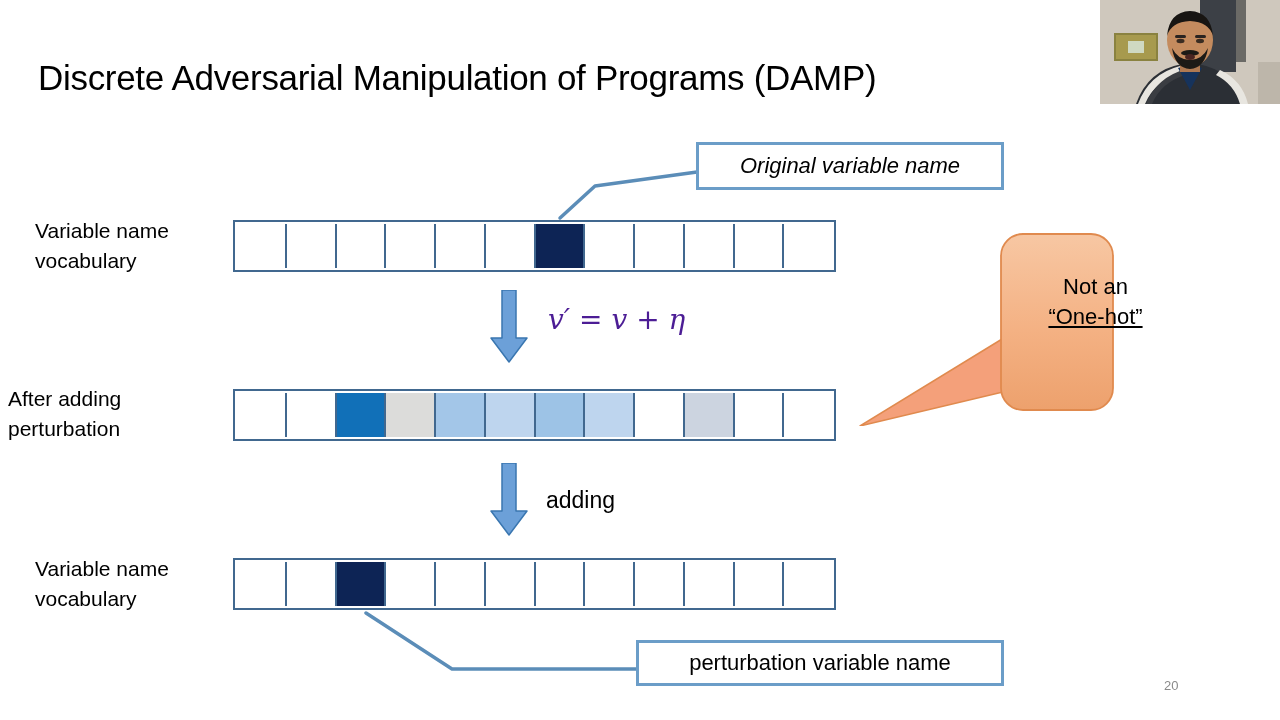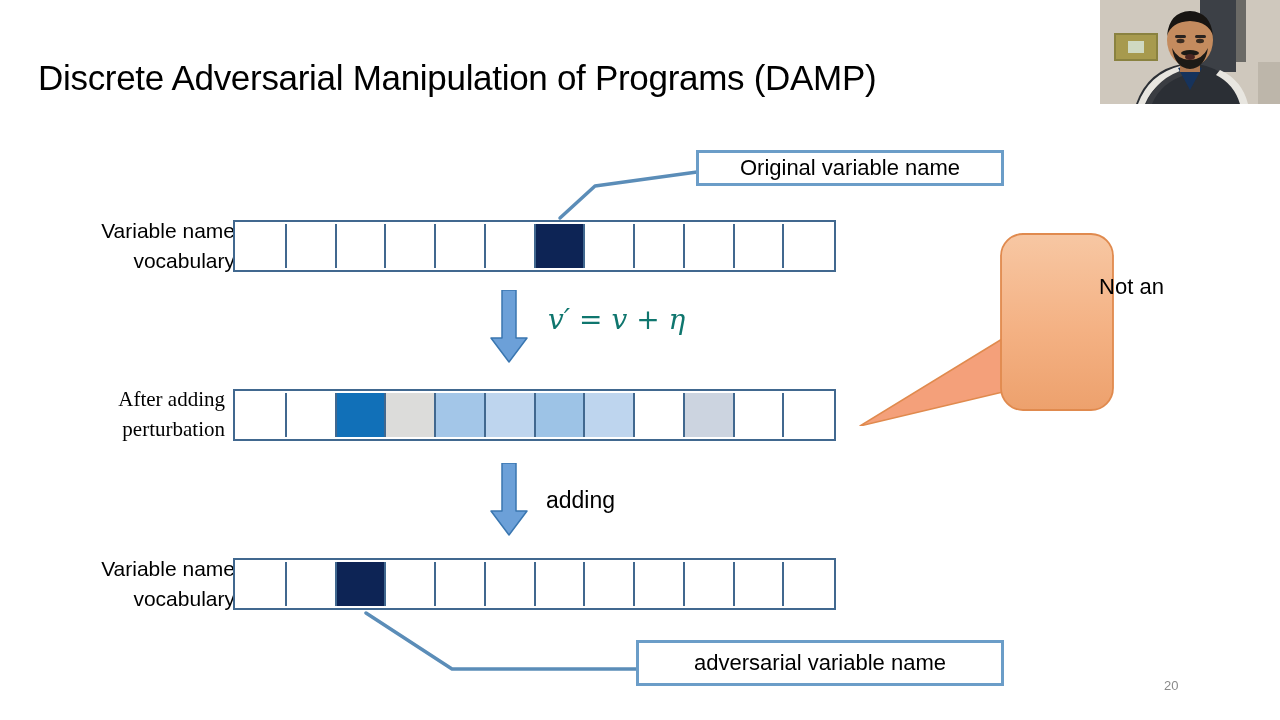--- a/index.html
+++ b/index.html
@@ -26,27 +26,27 @@
     letter-spacing: -0.3px;
     color: #000000;
     white-space: nowrap;
   }
 
   
   .row-label {
     position: absolute;
     font-size: 21px;
     line-height: 30px;
-    text-align: right;
+    text-align: left;
     color: #000000;
     white-space: pre-line;
     width: 200px;
   }
   #label-row-1 { left: 35px; top: 216px; }
-  #label-row-2 { left: 25px; top: 384px; font-family: Liberation Serif, serif; }
+  #label-row-2 { left: 8px; top: 384px; }
   #label-row-3 { left: 35px; top: 554px; }
 
   
   .vector-strip {
     position: absolute;
     left: 233px;
     width: 603px;
     height: 52px;
     display: flex;
     border: 2px solid #41688f;
@@ -77,21 +77,21 @@
 
   
   #formula-perturb {
     position: absolute;
     left: 548px;
     top: 303px;
     font-family: "DejaVu Serif", "Liberation Serif", serif;
     font-style: italic;
     font-size: 28px;
     white-space: nowrap;
-    color: #0f766e;
+    color: #4c1d95;
   }
   #label-argmax {
     position: absolute;
     left: 546px;
     top: 487px;
     font-size: 23px;
     color: #000000;
     white-space: nowrap;
   }
 
@@ -102,22 +102,22 @@
     background: #ffffff;
     box-sizing: border-box;
     display: flex;
     align-items: center;
     justify-content: center;
     font-size: 22px;
     color: #000000;
     white-space: nowrap;
   }
   #callout-original {
-    left: 696px; top: 150px;
-    width: 308px; height: 36px;
+    left: 696px; top: 142px;
+    width: 308px; height: 48px; font-style: italic;
   }
   #callout-adversarial {
     left: 636px; top: 640px;
     width: 368px; height: 46px;
   }
 
   
   #connector-layer {
     position: absolute;
     left: 0; top: 0;
@@ -128,21 +128,21 @@
   
   #callout-onehot {
     position: absolute;
     left: 1000px;
     top: 234px;
     width: 215px;
     height: 168px;
   }
   #callout-onehot-text {
     position: absolute;
-    left: 1024px;
+    left: 988px;
     top: 272px;
     width: 215px;
     text-align: center;
     font-size: 22px;
     line-height: 30px;
     color: #000000;
   }
   #callout-onehot-text .underlined { text-decoration: underline; }
 
   
@@ -246,41 +246,42 @@
   <polyline points="560,218 595,186 697,172" fill="none" stroke="#5b8db8" stroke-width="3.5" stroke-linejoin="round" stroke-linecap="round"></polyline>
 
   <polyline points="366,613 452,669 637,669" fill="none" stroke="#5b8db8" stroke-width="3.5" stroke-linejoin="round" stroke-linecap="round"></polyline>
 </svg>
 
 <div id="callout-original" class="callout-box">
   <span>Original variable name</span>
 </div>
 
 <div id="callout-adversarial" class="callout-box">
-  <span>adversarial variable name</span>
+  <span>perturbation variable name</span>
 </div>
 
 <div id="callout-onehot">
   <svg width="260" height="200" viewBox="0 0 260 200" style="position:absolute; left:-145px; top:-8px;">
     <defs>
       <linearGradient id="onehotGrad" x1="0" y1="0" x2="0" y2="1">
         <stop offset="0%" stop-color="#f7c7a3"></stop>
         <stop offset="55%" stop-color="#f4b183"></stop>
         <stop offset="100%" stop-color="#eda16d"></stop>
       </linearGradient>
     </defs>
 
     <polygon points="152,110 152,165 5,200" fill="#f4a07a" stroke="#e08a4e" stroke-width="1.5" stroke-linejoin="round"></polygon>
 
     <rect x="146" y="8" width="112" height="176" rx="22" ry="22" fill="url(#onehotGrad)" stroke="#e08a4e" stroke-width="1.8"></rect>
   </svg>
 </div>
 
 <div id="callout-onehot-text">
   <div>Not an</div>
+  <div class="underlined">“One-hot”</div>
 </div>
 
 <div id="webcam-overlay">
   <svg width="180" height="104" viewBox="0 0 180 104">
     <rect x="0" y="0" width="180" height="104" fill="#d6cfc4"></rect>
     <rect x="0" y="0" width="180" height="104" fill="#cfc8bd"></rect>
 
     <rect x="100" y="0" width="36" height="72" fill="#3c4046"></rect>
     <rect x="136" y="0" width="10" height="62" fill="#6b6a66"></rect>
 

